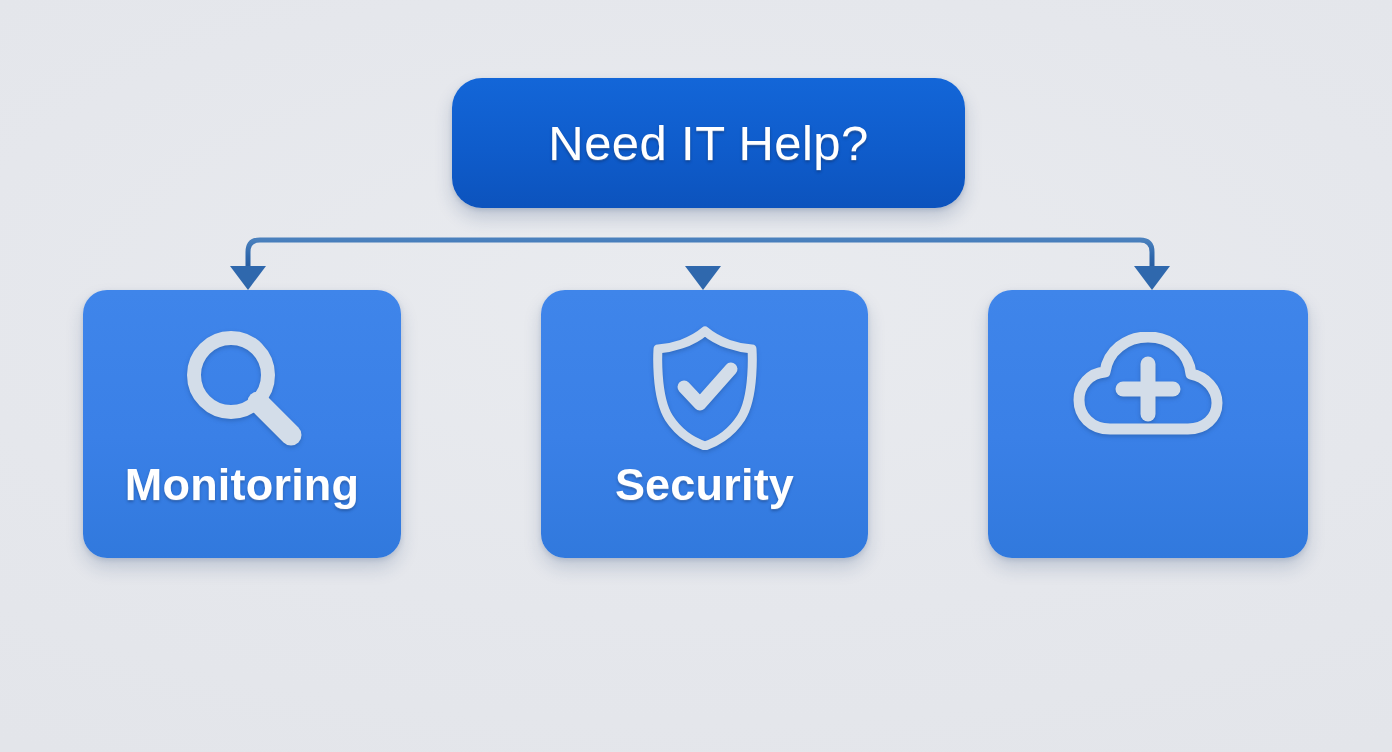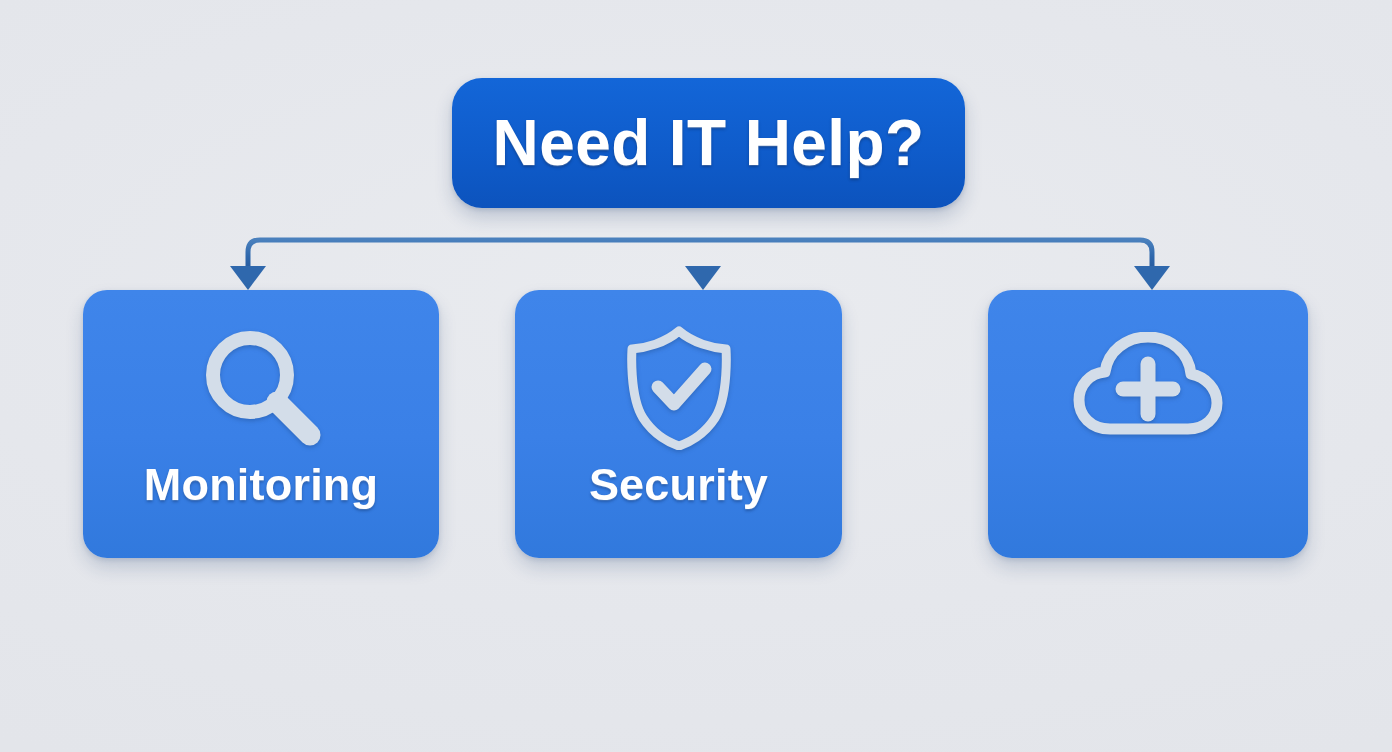--- a/index.html
+++ b/index.html
@@ -45,48 +45,48 @@
     box-shadow:
       0 10px 18px rgba(30, 60, 110, 0.20),
       0 2px 4px rgba(30, 60, 110, 0.16);
     display: flex;
     align-items: center;
     justify-content: center;
     box-sizing: border-box;
   }
   .root-title {
     color: #ffffff;
-    font-size: 64px;
-    font-weight: bold;
+    font-size: 49px;
+    font-weight: normal;
     letter-spacing: 0.4px;
     line-height: 1;
     text-shadow:
       0 2px 3px rgba(10, 35, 80, 0.45),
       0 1px 0 rgba(255,255,255,0.25);
     white-space: nowrap;
   }
 
   
   .card {
     position: absolute;
     top: 290px;
-    width: 356px;
+    width: 318px;
     height: 268px;
     border-radius: 24px;
     background: linear-gradient(180deg, #3f85ea 0%, #3a80e7 55%, #3179dd 100%);
     box-shadow:
       0 10px 18px rgba(30, 60, 110, 0.18),
       0 2px 5px rgba(30, 60, 110, 0.14);
     box-sizing: border-box;
     display: flex;
     flex-direction: column;
     align-items: center;
   }
   #card-monitoring { left: 83px; }
-  #card-security   { left: 515px; width: 327px; }
+  #card-security   { left: 541px; width: 327px; }
   #card-backup     { left: 988px; width: 320px; }
 
   .card-icon {
     margin-top: 38px;
     height: 118px;
     display: flex;
     align-items: center;
     justify-content: center;
   }
   .card-icon svg {

